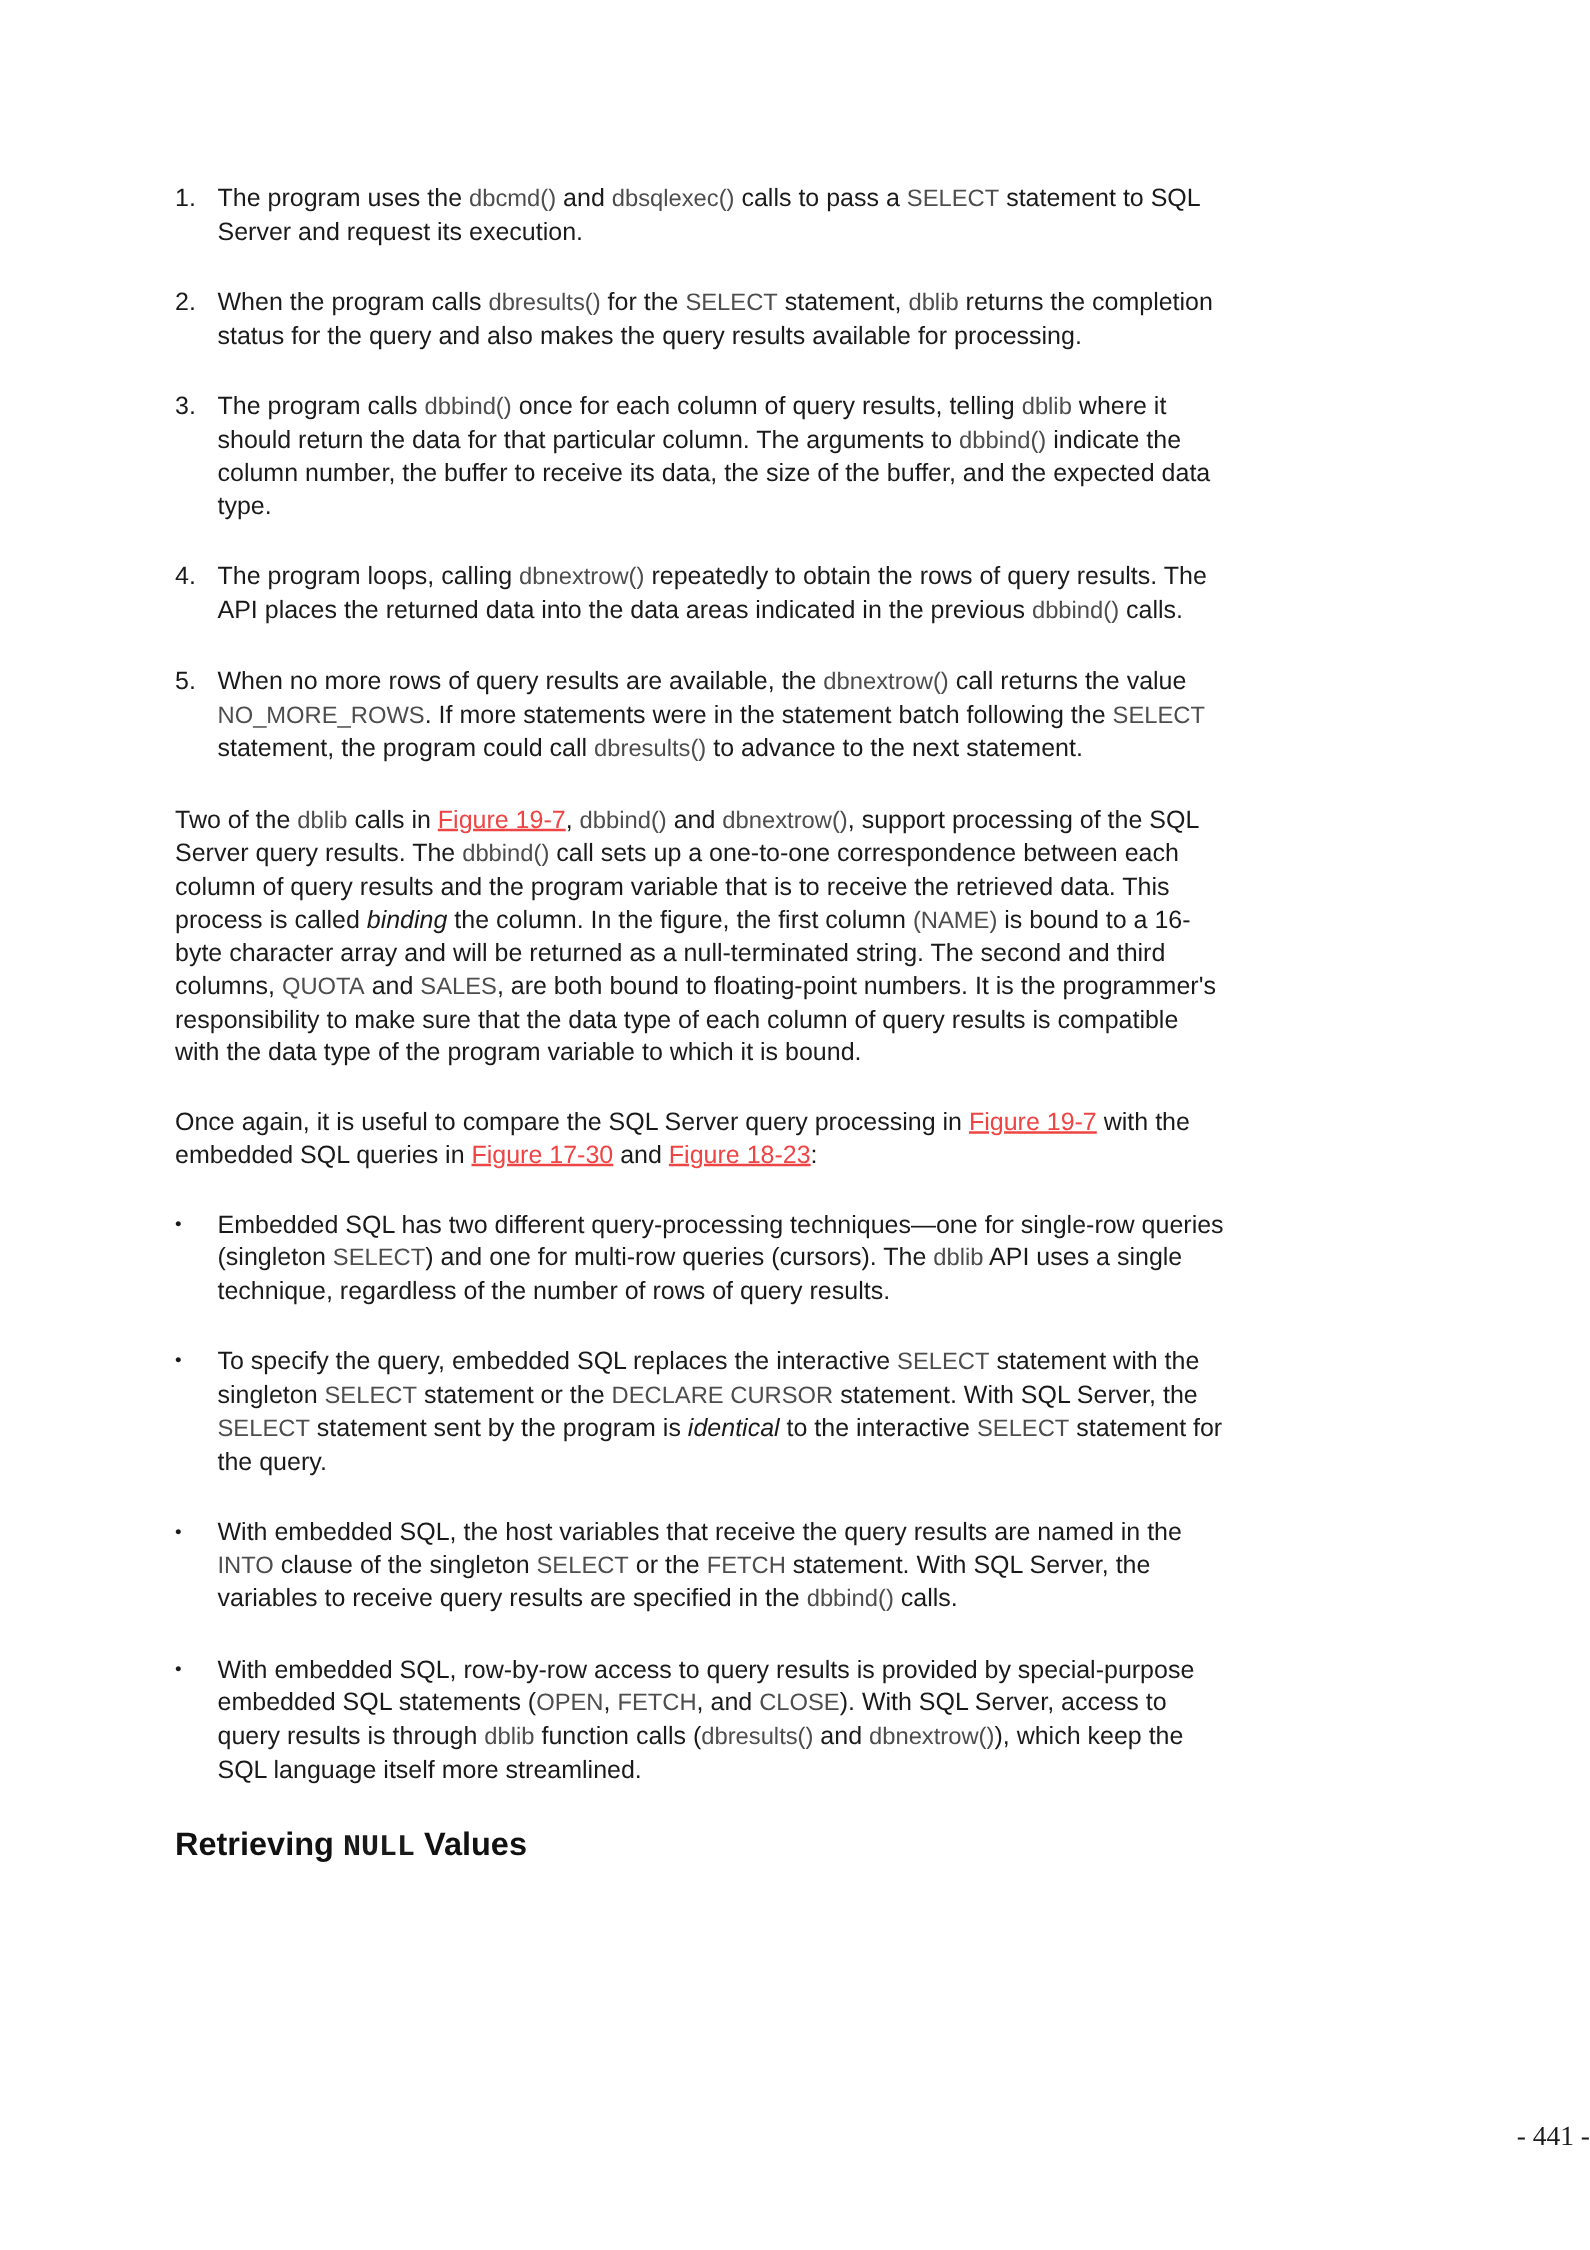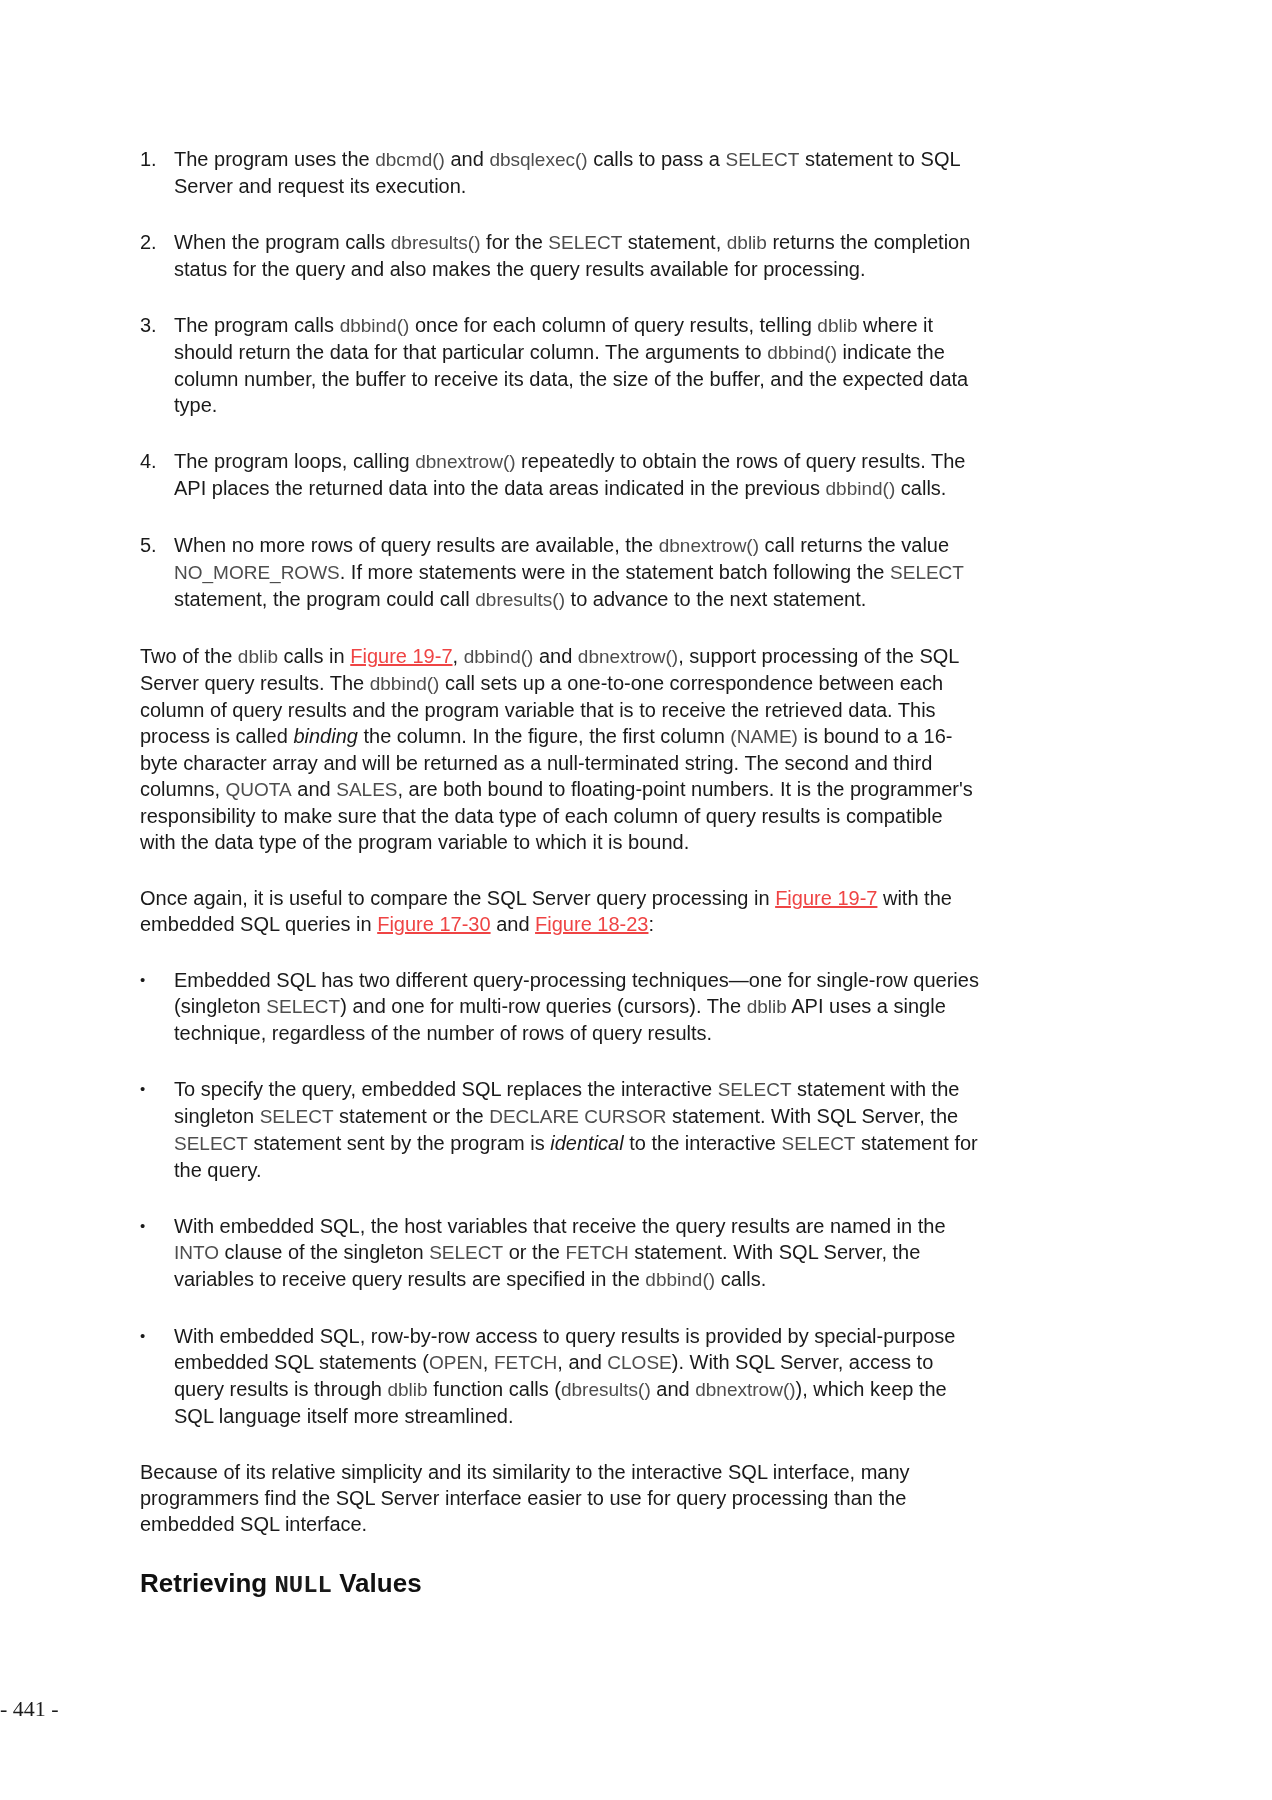--- a/index.html
+++ b/index.html
@@ -59,21 +59,21 @@
     font-size: 26px;
     line-height: 32px;
     font-weight: bold;
     color: #111111;
   }
   .page-footer {
     position: absolute;
     top: 1696px;
     left: 0;
     width: 1272px;
-    text-align: left;
+    text-align: right;
     font-family: "Liberation Serif", serif;
     font-size: 22px;
     color: #1a1a1a;
   }
 </style>
 </head>
 <body>
 
 <main>
   <section class="content" id="doc-blocks">
@@ -108,17 +108,16 @@
         <div class="li-text"><span>To specify the query, embedded SQL replaces the interactive </span><span class="r-code">SELECT</span><span> statement with the singleton </span><span class="r-code">SELECT</span><span> statement or the </span><span class="r-code">DECLARE CURSOR</span><span> statement. With SQL Server, the </span><span class="r-code">SELECT</span><span> statement sent by the program is </span><span class="r-i">identical</span><span> to the interactive </span><span class="r-code">SELECT</span><span> statement for the query.</span></div>
       </div>
       <div class="block bullet">
         <span class="bullet-marker">•</span>
         <div class="li-text"><span>With embedded SQL, the host variables that receive the query results are named in the </span><span class="r-code">INTO</span><span> clause of the singleton </span><span class="r-code">SELECT</span><span> or the </span><span class="r-code">FETCH</span><span> statement. With SQL Server, the variables to receive query results are specified in the </span><span class="r-code">dbbind()</span><span> calls.</span></div>
       </div>
       <div class="block bullet">
         <span class="bullet-marker">•</span>
         <div class="li-text"><span>With embedded SQL, row-by-row access to query results is provided by special-purpose embedded SQL statements (</span><span class="r-code">OPEN</span><span>, </span><span class="r-code">FETCH</span><span>, and </span><span class="r-code">CLOSE</span><span>). With SQL Server, access to query results is through </span><span class="r-code">dblib</span><span> function calls (</span><span class="r-code">dbresults()</span><span> and </span><span class="r-code">dbnextrow()</span><span>), which keep the SQL language itself more streamlined.</span></div>
       </div>
-      <div class="block p"><span>Because of its relative simplicity and its similarity to the interactive SQL interface, many programmers find the SQL Server interface easier to use for query processing than the embedded SQL interface.</span></div>
       <h2 class="section-heading block"><span class="r-b">Retrieving </span><span class="r-bcode">NULL</span><span class="r-b"> Values</span></h2>
     </section>
   <div class="page-footer">- 441 -</div>
 </main>
 
 </body></html>

